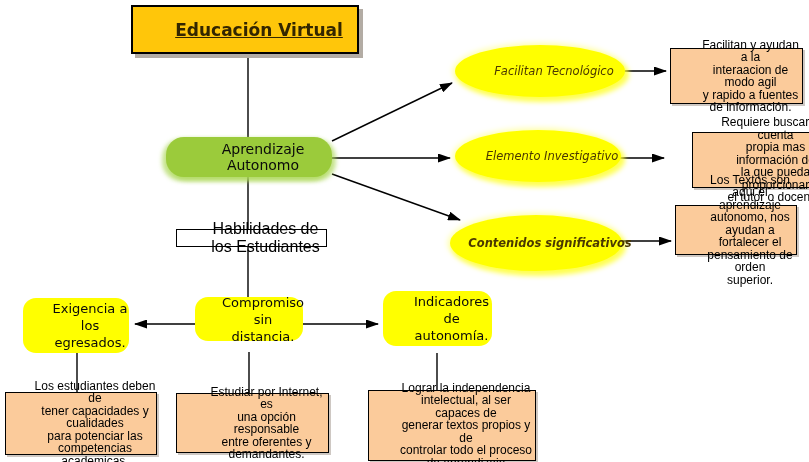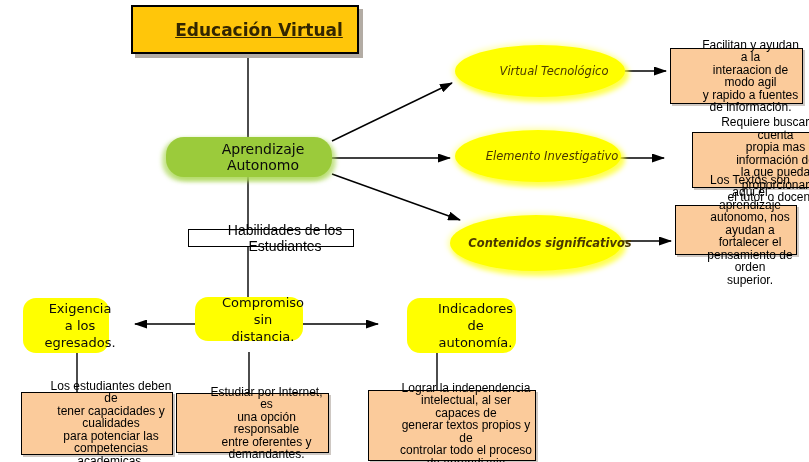--- a/index.html
+++ b/index.html
@@ -21,23 +21,23 @@
   
   .central{
     left:166px; top:137px; width:166px; height:40px;
     background:var(--central_bg);
     box-shadow:-3px 3px 4px 1px rgba(170,215,85,.65), 3px 3px 4px 1px rgba(170,215,85,.65);
     font-size:14px; color:#0a0a0a;border-radius:18px;
   }
 
   
   .edge-label{
-    left:188px; top:229px; width:166px; height:18px;
+    left:176px; top:229px; width:151px; height:18px;
     background:#fff; border:1px solid #000;
-    font-family:"Liberation Sans", sans-serif; font-size:14px; color:#000;
+    font-family:"Liberation Sans", sans-serif; font-size:16px; color:#000;
   }
 
   
   .ellipse{
     border-radius:50%;
     background:var(--ellipse_bg);
     box-shadow:3px 4px 5px 1px rgba(255,255,0,.6), 0 0 5px 3px rgba(255,255,140,.55);
     font-size:11.5px; font-style:italic; color:#4a3800; white-space:nowrap;
   }
   .e1{left:455px; top:45px;  width:170px; height:52px;}
@@ -47,32 +47,32 @@
   
   .note{
     background:var(--note_bg); border:1px solid #000;
     box-shadow:2px 2px 0 rgba(165,155,145,.55);
     font-family:"Liberation Sans", sans-serif; font-size:12px; line-height:12.5px;
     color:#000; white-space:pre-line;
   }
   .n1{left:670px; top:48px;  width:133px; height:56px;}
   .n2{left:668px; top:132px; width:139px; height:56px;margin-left:24px;}
   .n3{left:675px; top:205px; width:122px; height:50px;}
-  .n4{left:5px;   top:392px; width:152px; height:63px;margin-left:16px;}
+  .n4{left:5px;   top:392px; width:152px; height:63px;}
   .n5{left:176px; top:393px; width:153px; height:60px;}
   .n6{left:368px; top:390px; width:168px; height:71px;}
 
   
   .branch{
     background:var(--branch_bg); border-radius:13px;
     font-size:13px; line-height:17px; color:#0a0a0a; white-space:pre-line;
   }
-  .y1{left:23px;  top:298px; width:86px; height:55px;}
+  .y1{left:23px;  top:298px; width:106px; height:55px;}
   .y2{left:195px; top:297px; width:108px; height:44px;}
-  .y3{left:383px; top:298px; width:109px; height:55px;margin-left:24px;}
+  .y3{left:383px; top:291px; width:109px; height:55px;}
 </style>
 </head>
 <body>
 
 <div class="canvas">
 
   <svg class="wires" width="809" height="462">
     <defs>
       <marker id="ah" markerWidth="13" markerHeight="9" refX="12" refY="4.5" orient="auto" markerUnits="userSpaceOnUse">
         <path d="M0,0 L13,4.5 L0,9 Z" fill="#000"></path>
@@ -101,21 +101,21 @@
 
   <div class="node central">
     <span>Aprendizaje Autonomo</span>
   </div>
 
   <div class="node edge-label">
     <span>Habilidades de los Estudiantes</span>
   </div>
 
   <div class="node ellipse e1">
-    <span>Virtual Tecnológico</span>
+    <span>Facilitan Tecnológico</span>
   </div>
   <div class="node ellipse e2">
     <span>Elemento Investigativo</span>
   </div>
   <div class="node ellipse e3">
     <span>Contenidos significativos</span>
   </div>
 
   <div class="node note n1">Facilitan y ayudan a la
 interaacion de modo agil

